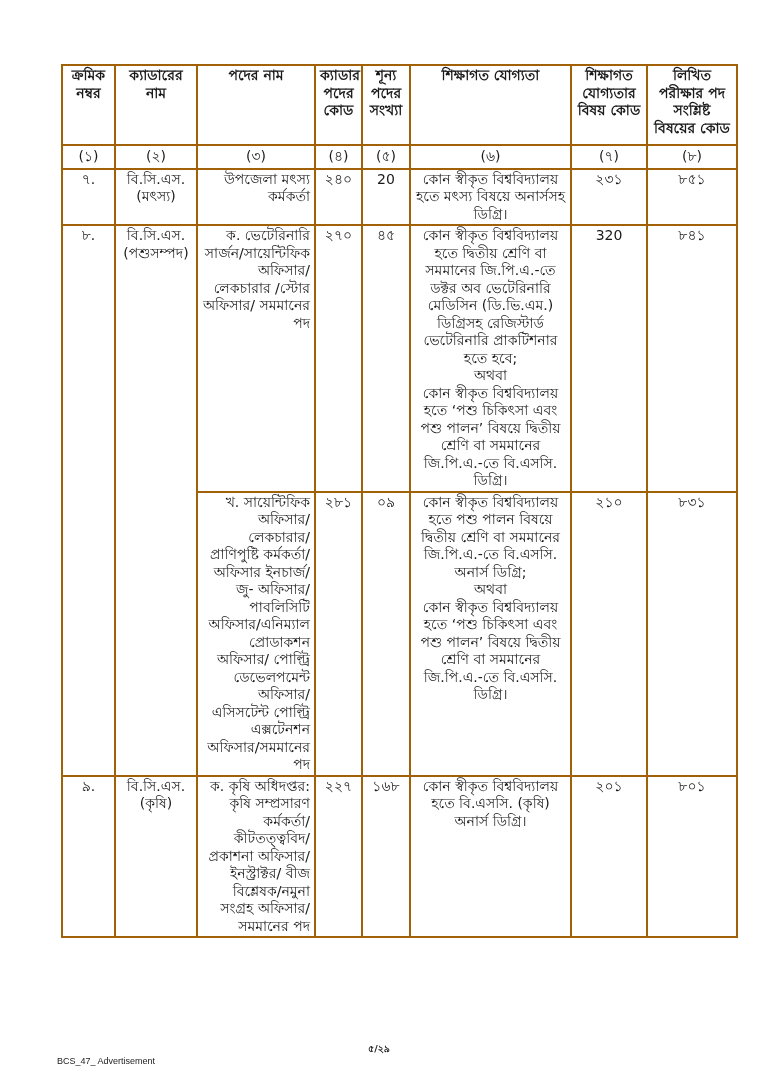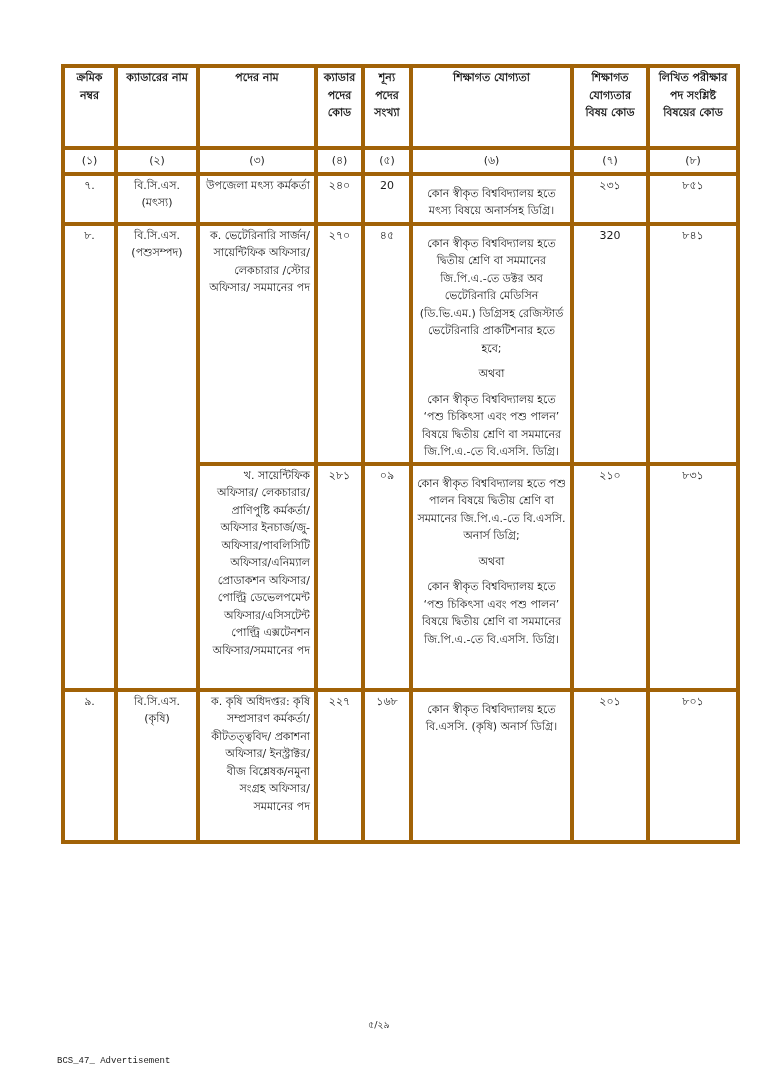--- a/index.html
+++ b/index.html
@@ -1,31 +1,31 @@
 <!DOCTYPE html>
 <html><head>
 <meta charset="utf-8">
 <style>
   html, body { margin: 0; padding: 0; background: #ffffff; }
   body { width: 768px; height: 1086px; position: relative; overflow: hidden;
          font-family: "DejaVu Sans", sans-serif; color: #1a1a1a; }
   .page { position: absolute; left: 0; top: 0; width: 768px; height: 1086px; }
   table.grid { position: absolute; left: 61px; top: 64px; width: 675px;
                border-collapse: collapse; table-layout: fixed; }
-  table.grid td, table.grid th { border: 4px solid #a16207; vertical-align: top;
-               font-size: 11px; line-height: 17.5px; padding: 1px 4px; font-weight: normal; }
+  table.grid td, table.grid th { border: 2px solid #a16207; vertical-align: top;
+               font-size: 14px; line-height: 17.5px; padding: 1px 4px; font-weight: normal; }
   table.grid th { font-weight: bold; text-align: center; height: 76px; }
   table.grid tr.num td { text-align: center; height: 17px; padding: 2px 4px; }
   td.c { text-align: center; }
   td.l { text-align: right; }
   td.q { text-align: center; }
-  .q-line { display: block; margin-top: 8px; }
-  .footer-left { position: absolute; left: 57px; top: 1056px; font-family: Liberation Mono, monospace;
+  .q-line { display: block; }
+  .footer-left { position: absolute; left: 57px; top: 1056px; font-family: Liberation Sans, sans-serif;
                  font-size: 9px; color: #222; }
-  .footer-page { position: absolute; left: 368px; top: 1018px; font-size: 9.5px; color: #222; }
+  .footer-page { position: absolute; left: 368px; top: 1042px; font-size: 9.5px; color: #222; font-weight: bold; }
 </style>
 </head>
 <body>
 
 <div class="page">
   <table class="grid">
     <colgroup>
       <col style="width:53px">
         <col style="width:82px">
         <col style="width:118px">

